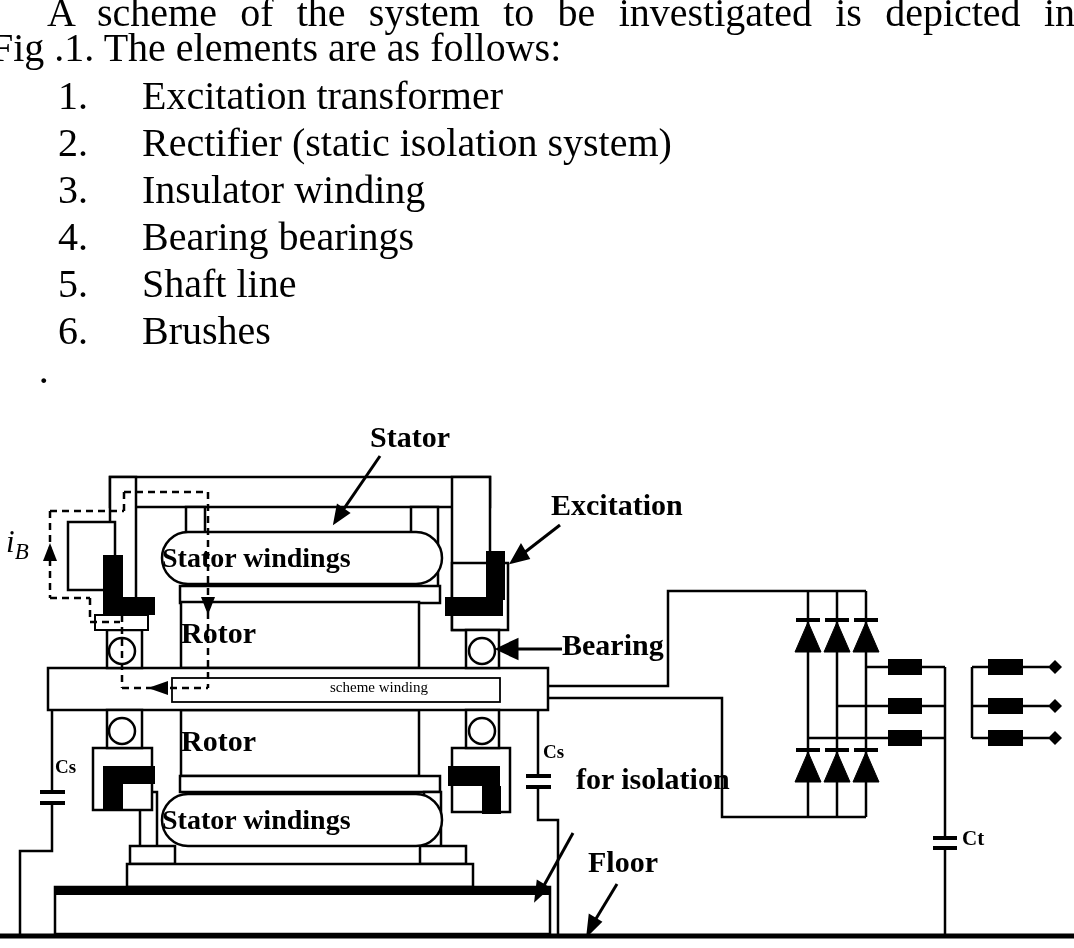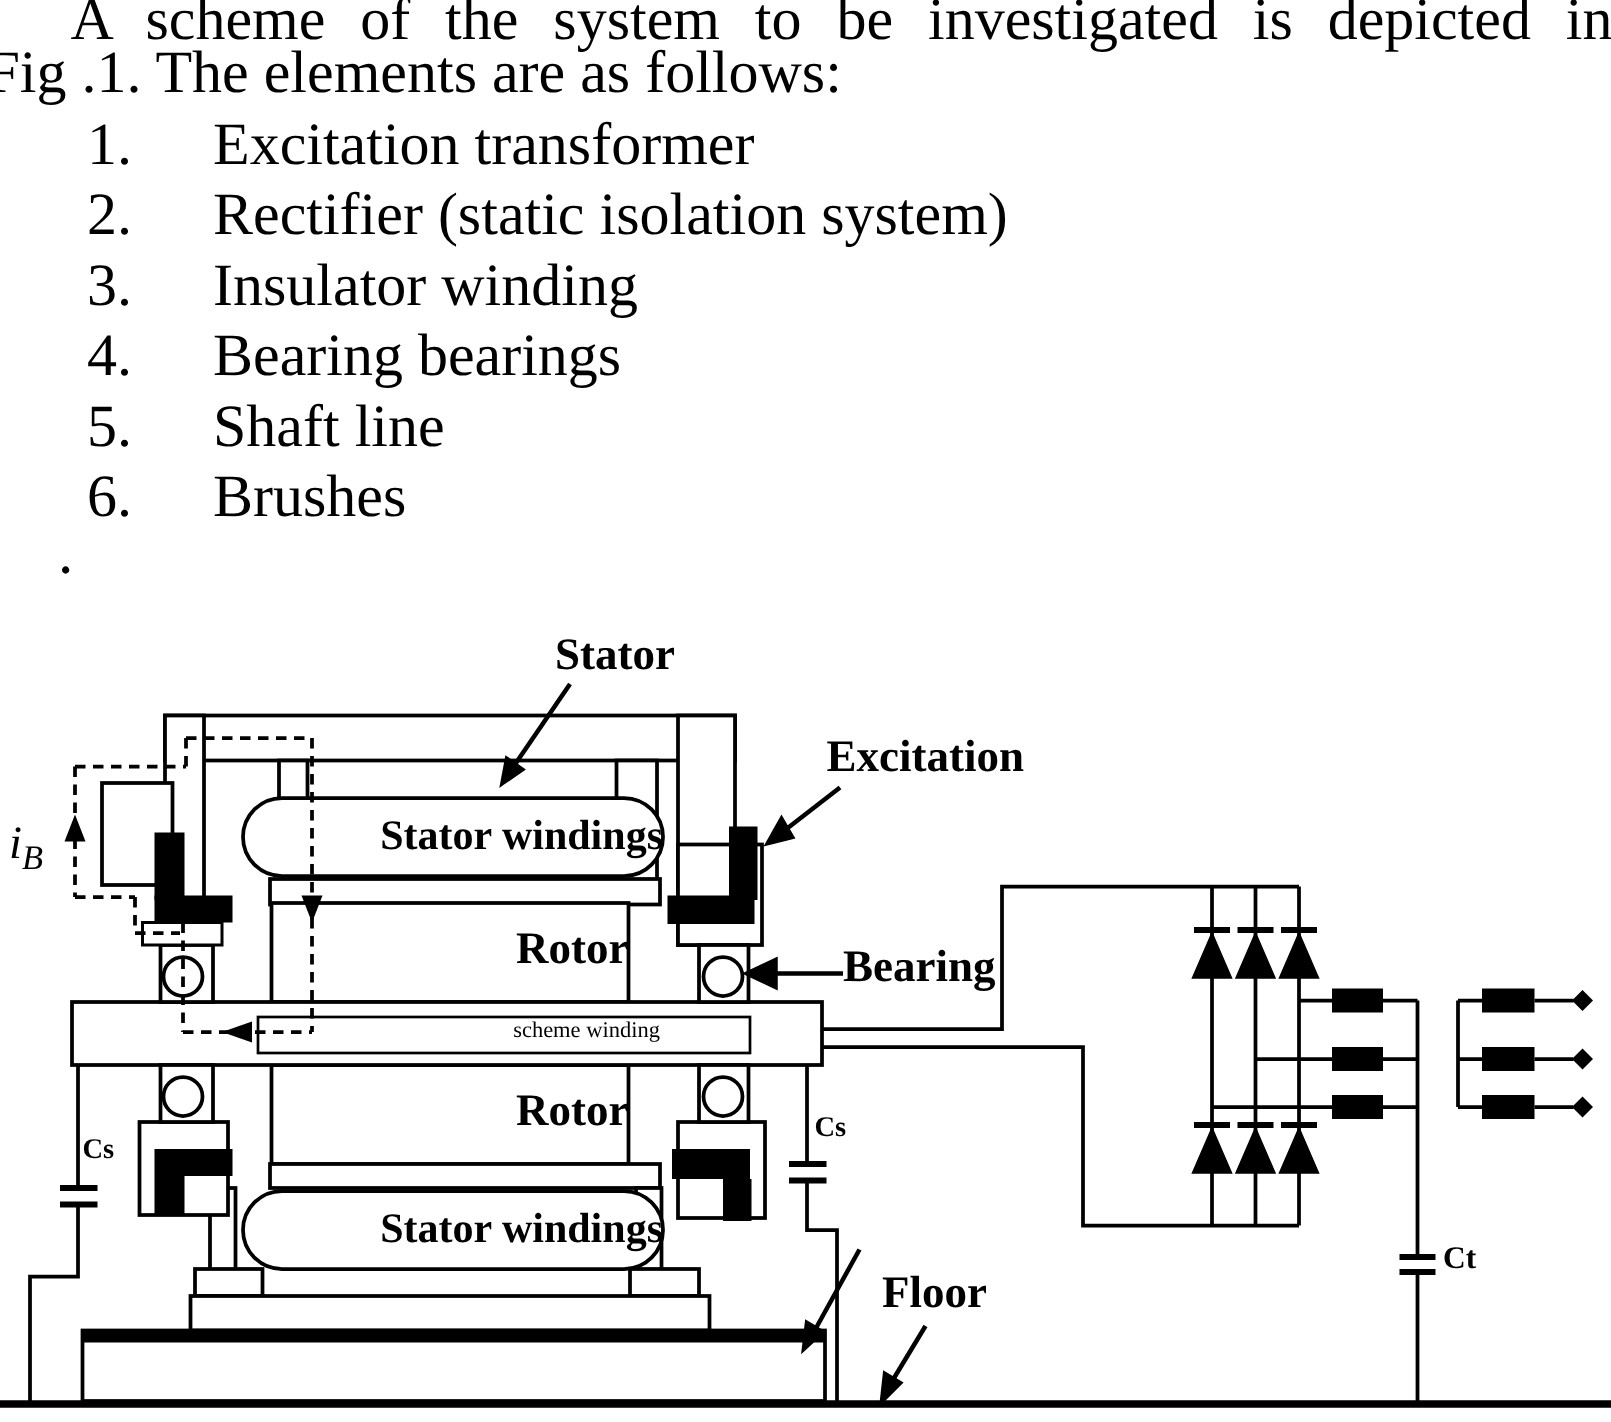--- a/index.html
+++ b/index.html
@@ -6,33 +6,33 @@
   body{width:1074px;height:948px;position:relative;overflow:hidden;
        font-family:"Liberation Serif",serif;color:#000;}
   .abs{position:absolute;}
   #intro-line1{left:47px;top:-9px;width:1028px;font-size:40px;line-height:1.1;
                text-align:justify;text-align-last:justify;white-space:normal;}
   #intro-line2{left:-9px;top:26px;font-size:40px;line-height:1.1;white-space:nowrap;}
   .li{position:absolute;left:58px;font-size:40px;line-height:1;white-space:nowrap;}
   .li .num{display:inline-block;width:84px;}
   .fig-label{position:absolute;font-weight:bold;line-height:1.05;white-space:nowrap;text-align:center;}
   .f30{font-size:30px;}
-  .ctr{text-align:right;}
+  .ctr{text-align:left;}
   #stray-mark{left:40px;top:356px;font-size:30px;font-weight:bold;}
   #lbl-stator{left:370px;top:421px;}
   #lbl-insulator{left:551px;top:489px;}
   #lbl-bearing{left:562px;top:629px;}
   #lbl-sw-top{left:162px;top:543px;width:280px;font-size:28px;}
   #lbl-sw-bot{left:162px;top:805px;width:280px;font-size:28px;}
   #lbl-rotor-top{left:181px;top:617px;width:238px;}
   #lbl-rotor-bot{left:181px;top:725px;width:238px;}
   #lbl-field{left:330px;top:680px;width:110px;font-size:15px;font-weight:normal;}
   #lbl-rubber{left:576px;top:763px;}
   #lbl-floor{left:588px;top:846px;}
-  #lbl-ib{left:6px;top:546px;font-size:31px;font-style:italic;font-weight:normal;}
+  #lbl-ib{left:6px;top:526px;font-size:31px;font-style:italic;font-weight:normal;}
   #lbl-ib sub{font-size:23px;}
   #lbl-cs-left{left:55px;top:757px;font-size:19px;}
   #lbl-cs-right{left:543px;top:742px;font-size:19px;}
   #lbl-ct{left:962px;top:827px;font-size:21px;}
   svg{position:absolute;left:0;top:0;}
 </style>
 </head>
 <body>
 
 <div class="abs" id="intro-line1">A scheme of the system to be investigated is depicted in</div>
@@ -188,18 +188,19 @@
 
 <div class="fig-label f30" id="lbl-stator">Stator</div>
 <div class="fig-label f30" id="lbl-insulator">Excitation</div>
 <div class="fig-label f30" id="lbl-bearing">Bearing</div>
 <div class="fig-label ctr" id="lbl-sw-top">Stator windings</div>
 <div class="fig-label ctr f30" id="lbl-rotor-top">Rotor</div>
 <div class="fig-label ctr" id="lbl-field">scheme winding</div>
 <div class="fig-label ctr f30" id="lbl-rotor-bot">Rotor</div>
 <div class="fig-label ctr" id="lbl-sw-bot">Stator windings</div>
 <div class="fig-label f30" id="lbl-rubber">
+  <span style="display:block">for isolation</span>
 </div>
 <div class="fig-label f30" id="lbl-floor">Floor</div>
 <div class="fig-label" id="lbl-ib"><span>i</span><sub>B</sub></div>
 <div class="fig-label" id="lbl-cs-left">Cs</div>
 <div class="fig-label" id="lbl-cs-right">Cs</div>
 <div class="fig-label" id="lbl-ct">Ct</div>
 
 </body></html>

